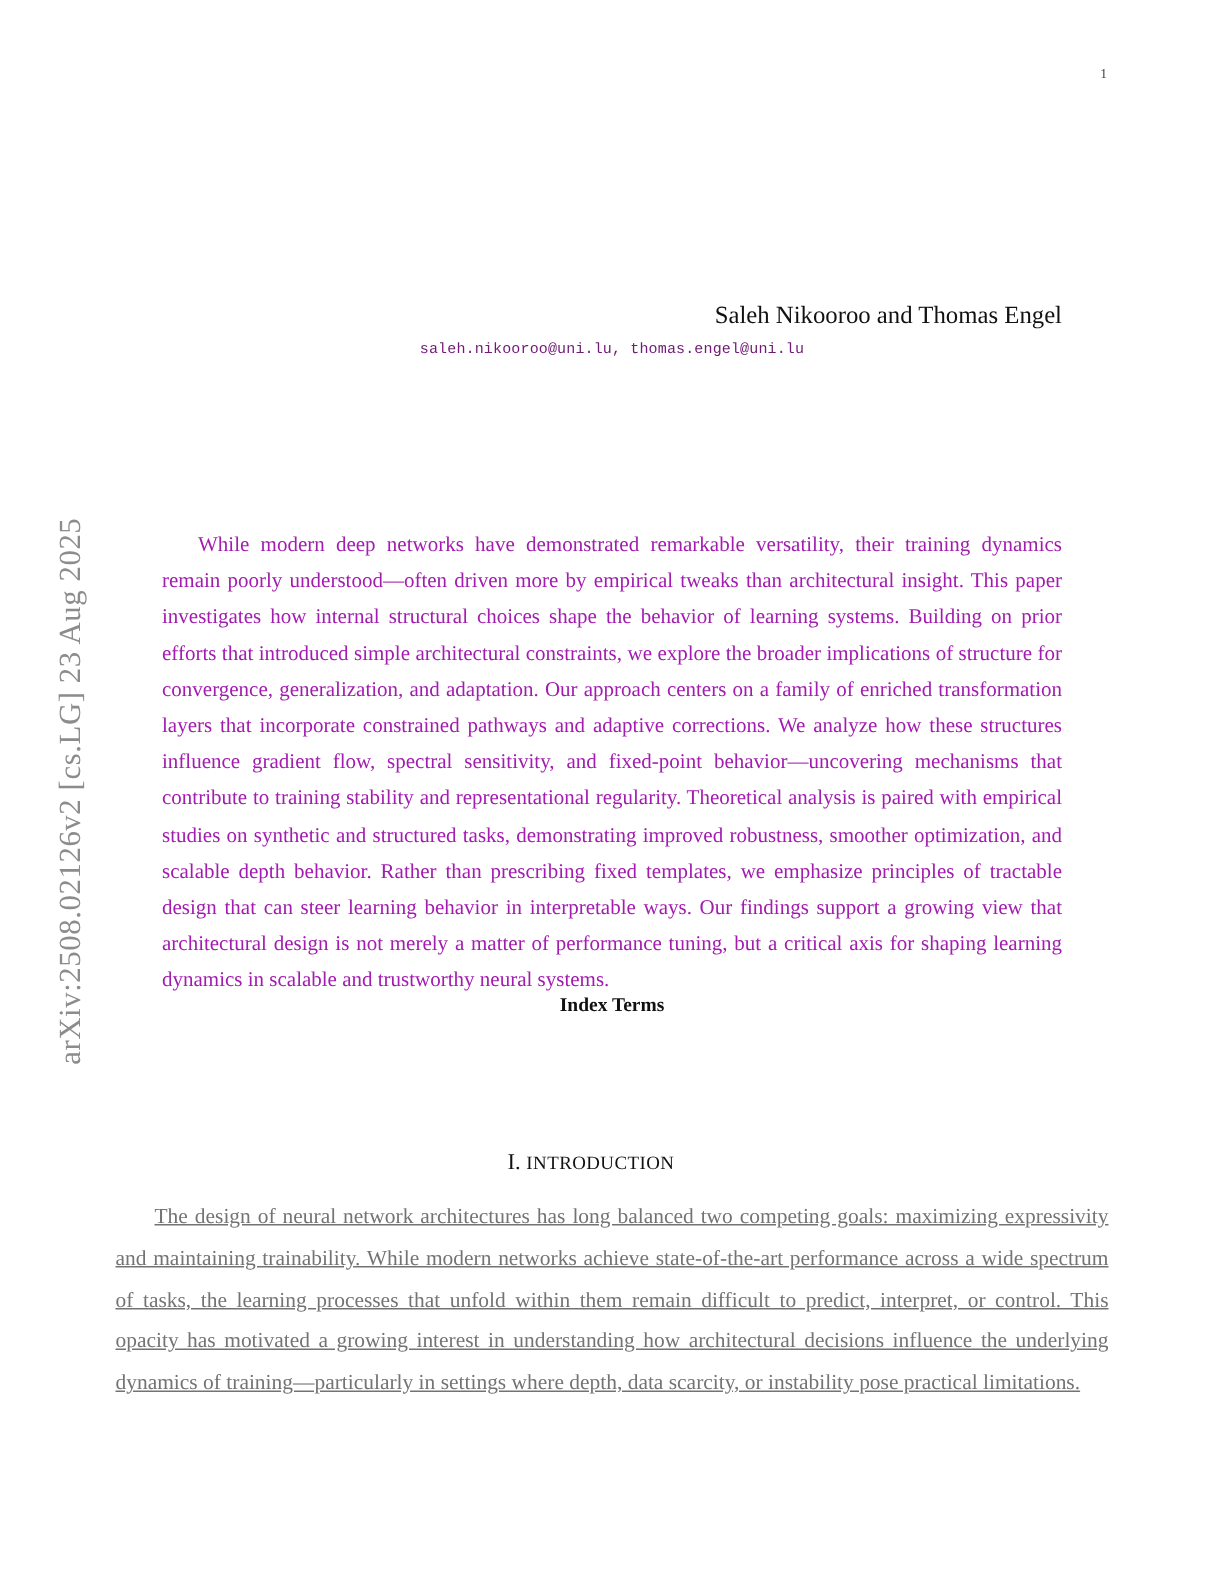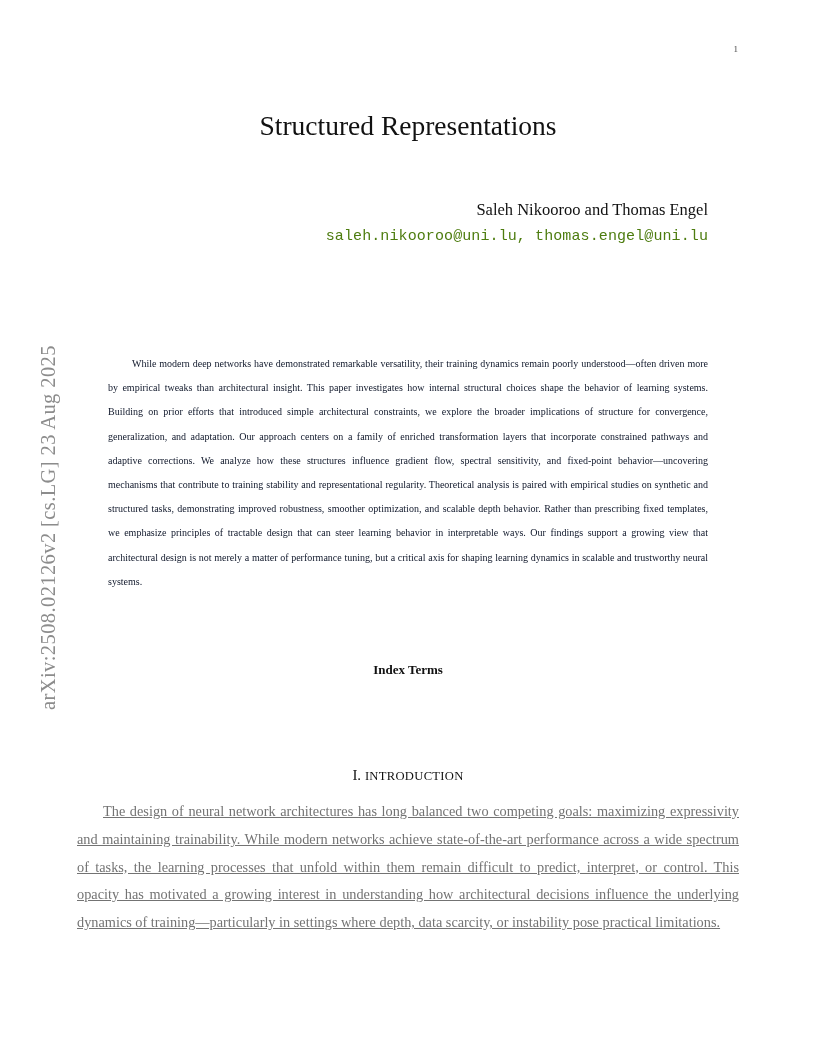--- a/index.html
+++ b/index.html
@@ -70,48 +70,48 @@
     width: 600px;
     text-align: right;
     font-size: 16.5px;
     color: #111;
   }
   .emails {
     position: absolute;
     left: 108px;
     top: 228px;
     width: 600px;
-    text-align: right;
+    text-align: center;
     font-family: "Liberation Mono", "DejaVu Sans Mono", monospace;
-    font-size: 15px;
+    font-size: 10px;
     letter-spacing: 0.1px;
-    color: #4d7c0f;
+    color: #701a75;
   }
 
   
   .abstract-head {
     position: absolute;
     left: 108px;
     top: 318px;
     width: 600px;
     text-align: center;
     font-size: 12.6px;
     font-weight: bold;
     color: #111;
   }
   .abstract-body {
     position: absolute;
     left: 108px;
     top: 352px;
     width: 600px;
-    font-size: 10px;
+    font-size: 14px;
     line-height: 24.2px;
     text-align: justify;
     text-indent: 24px;
-    color: #0f172a;
+    color: #a21caf;
     hyphens: none;
   }
 
   
   .index-head {
     position: absolute;
     left: 108px;
     top: 662px;
     width: 600px;
     text-align: center;
@@ -127,21 +127,21 @@
     font-size: 12.4px;
     line-height: 24.2px;
     text-align: justify;
     text-indent: 24px;
     color: #151515;
   }
 
   
   .section-head {
     position: absolute;
-    left: 77px;
+    left: 63px;
     top: 767px;
     width: 662px;
     text-align: center;
     font-size: 15px;
     color: #111;
   }
   .section-head .numeral { font-size: 15px; }
   .section-head .smallcaps {
     font-size: 12.6px;
     text-transform: uppercase;
@@ -165,21 +165,20 @@
 
 <div class="page">
 
   <div class="arxiv-stamp">
     <div class="stamp-text">arXiv:2508.02126v2  [cs.LG]  23 Aug 2025</div>
   </div>
 
   <div class="page-number">1</div>
 
   <h1 class="title">
-    <span class="line">Structured Representations</span>
   </h1>
 
   <div class="authors">Saleh Nikooroo and Thomas Engel</div>
   <div class="emails">saleh.nikooroo@uni.lu, thomas.engel@uni.lu</div>
 
   <div class="abstract-body">While modern deep networks have demonstrated remarkable versatility, their training dynamics remain poorly understood—often driven more by empirical tweaks than architectural insight. This paper investigates how internal structural choices shape the behavior of learning systems. Building on prior efforts that introduced simple architectural constraints, we explore the broader implications of structure for convergence, generalization, and adaptation. Our approach centers on a family of enriched transformation layers that incorporate constrained pathways and adaptive corrections. We analyze how these structures influence gradient flow, spectral sensitivity, and fixed-point behavior—uncovering mechanisms that contribute to training stability and representational regularity. Theoretical analysis is paired with empirical studies on synthetic and structured tasks, demonstrating improved robustness, smoother optimization, and scalable depth behavior. Rather than prescribing fixed templates, we emphasize principles of tractable design that can steer learning behavior in interpretable ways. Our findings support a growing view that architectural design is not merely a matter of performance tuning, but a critical axis for shaping learning dynamics in scalable and trustworthy neural systems.</div>
 
   <div class="index-head">Index Terms</div>
 
   <div class="section-head">

